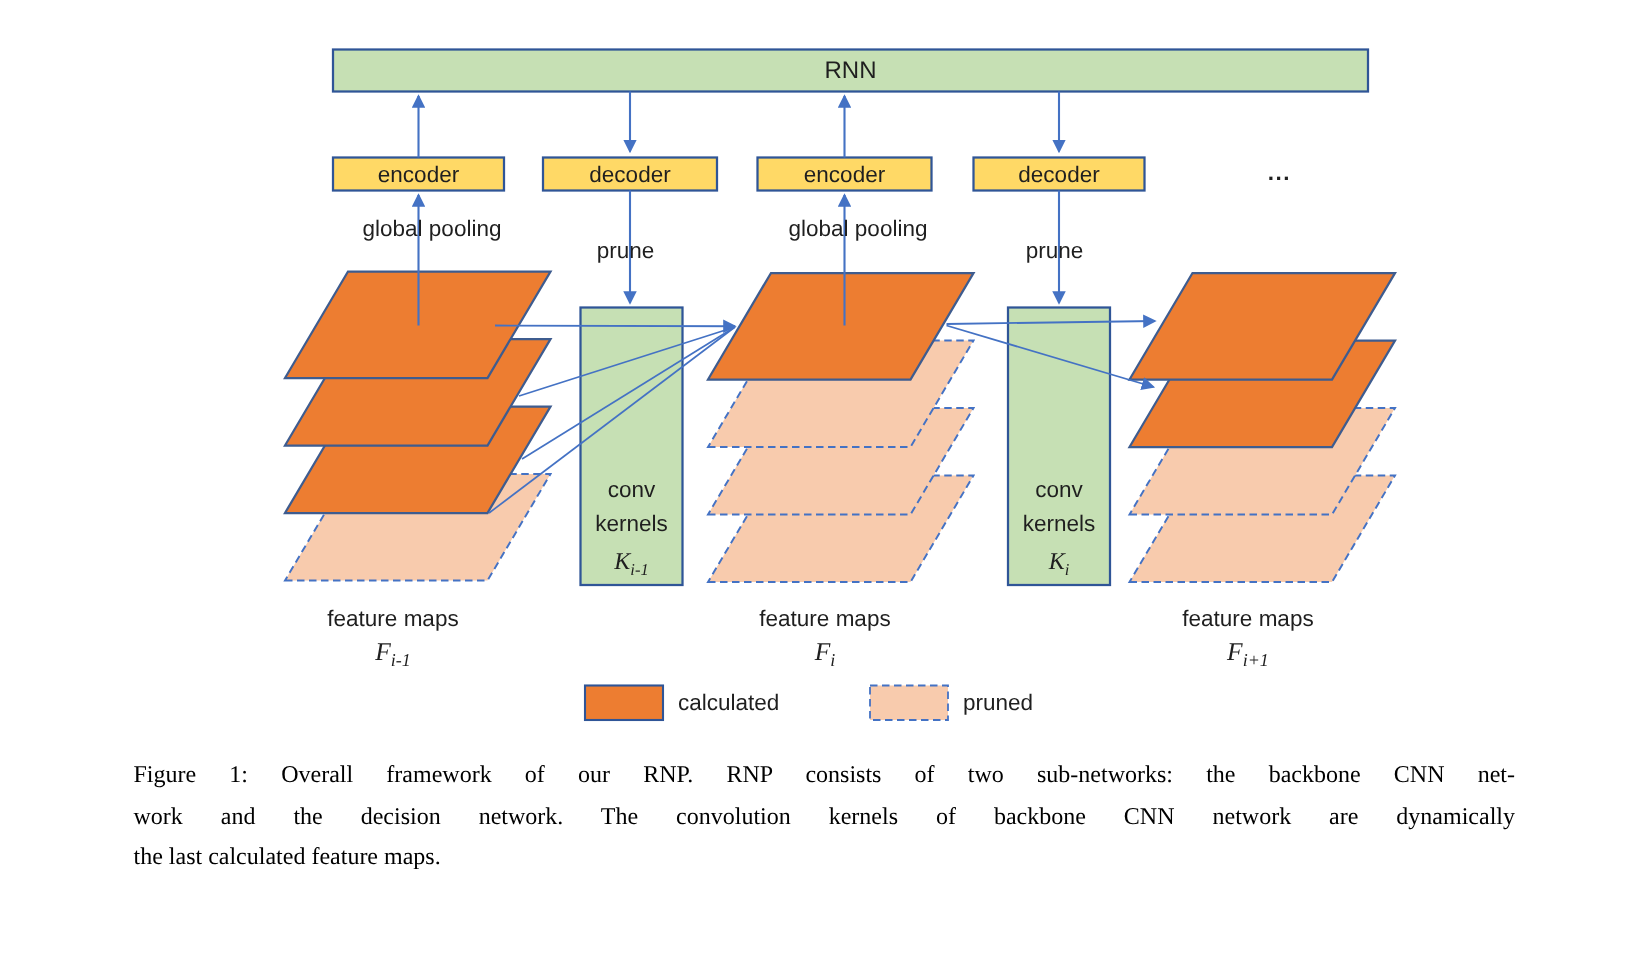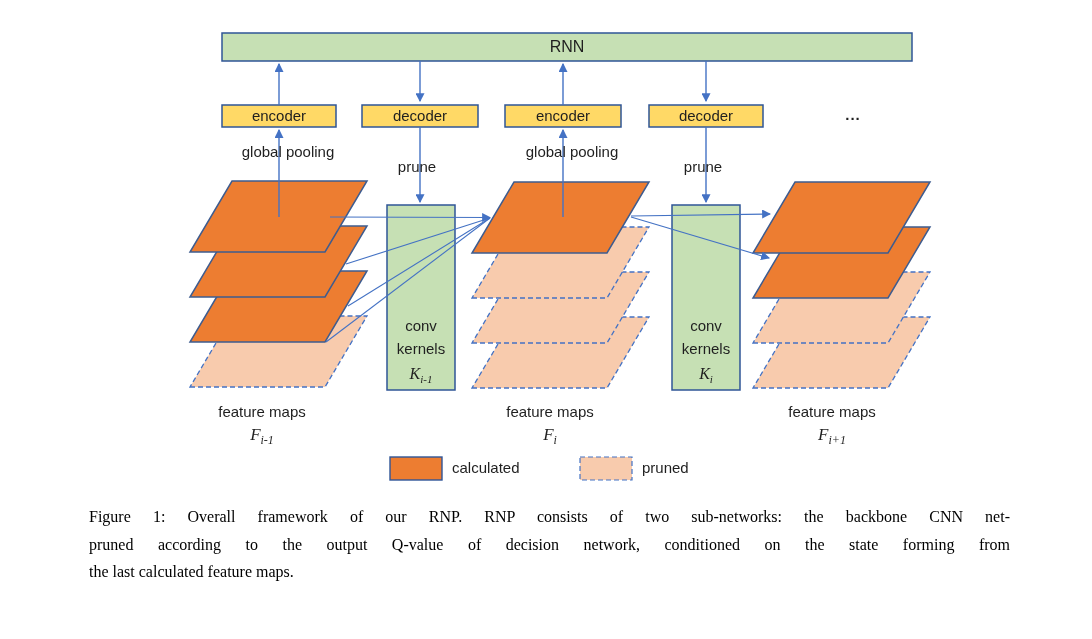--- a/index.html
+++ b/index.html
@@ -115,17 +115,17 @@
     <g>
       <rect x="390" y="457" width="52" height="23" fill="#ED7D31" stroke="#2F5597" stroke-width="1.4"></rect>
       <text class="lbl" x="452" y="473">calculated</text>
       <rect x="580" y="457" width="52" height="23" fill="#F8CBAD" stroke="#4472C4" stroke-width="1.2" stroke-dasharray="5 3"></rect>
       <text class="lbl" x="642" y="473">pruned</text>
     </g>
   </svg>
 
   <div class="caption">
     <div class="cap-line">Figure 1: Overall framework of our RNP. RNP consists of two sub-networks: the backbone CNN net-</div>
-    <div class="cap-line">pruned according to the output Q-value of decision network, conditioned on the state forming from</div>
+    <div class="cap-line">work and the decision network. The convolution kernels of backbone CNN network are dynamically</div>
     <div class="cap-line last">the last calculated feature maps.</div>
   </div>
 
 </div>
 
 </body></html>

